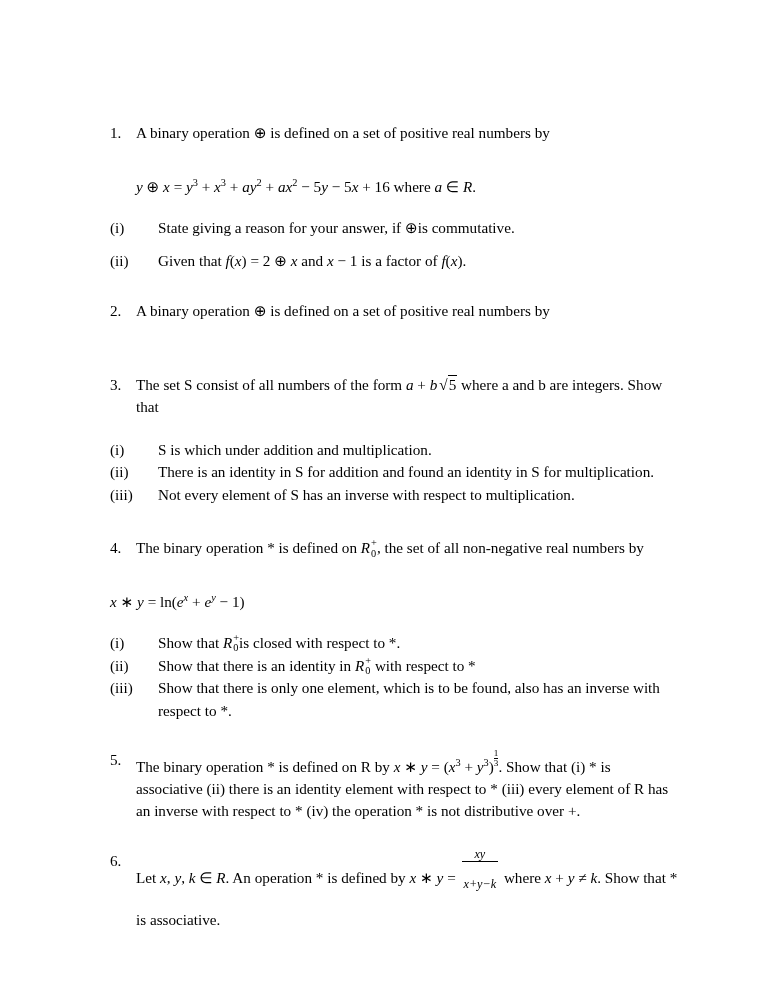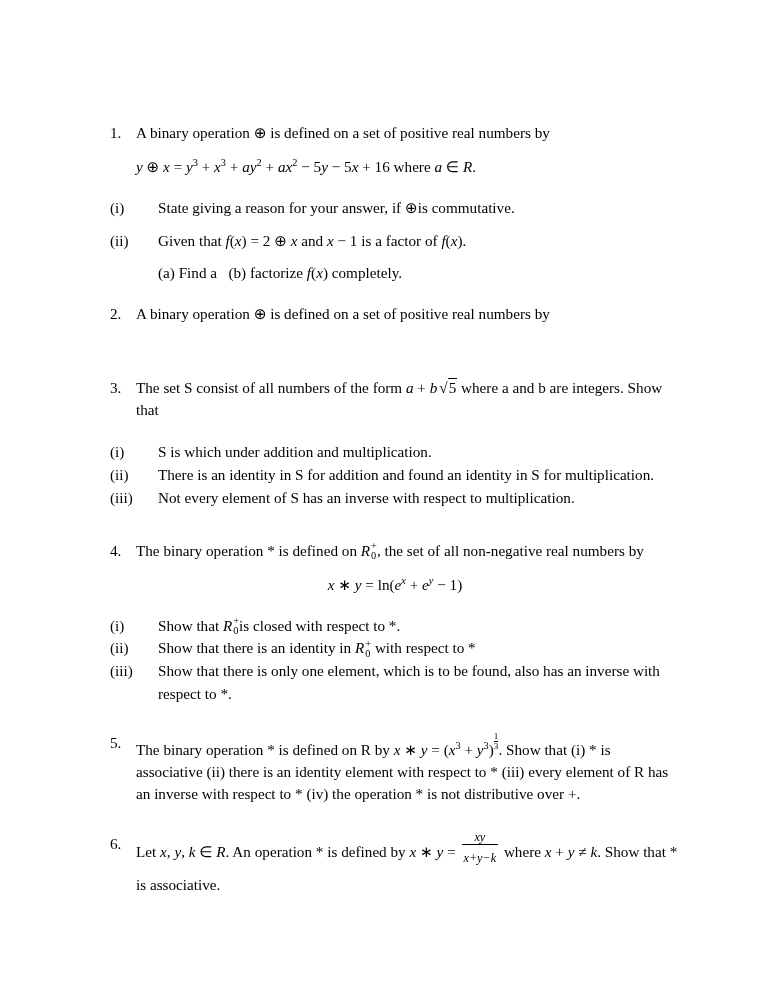--- a/index.html
+++ b/index.html
@@ -60,28 +60,29 @@
     font-size: 15.2px;
     line-height: 1.5;
   }
   .math {
     font-family: "Liberation Serif", serif;
     font-style: italic;
   }
   .eq {
     font-size: 15.2px;
     line-height: 1.5;
+    margin-top: 20px;
   }
   .indent-1 { margin-left: 26px; }
   .indent-2 { margin-left: 48px; }
   .gap-s { height: 10px; }
   .gap-m { height: 18px; }
   .gap-l { height: 26px; }
   .gap-xl { height: 30px; }
-  .center { text-align: center; }
+  .center { text-align: left; }
   sup.p {
     font-size: 0.68em;
     vertical-align: super;
     line-height: 0;
   }
   .supsub {
     display: inline-block;
     vertical-align: -0.35em;
     font-size: 0.68em;
     line-height: 1.0;
@@ -99,21 +100,21 @@
     position: relative;
     top: -0.15em;
   }
   .frac .num {
     display: block;
     padding: 0 2px;
   }
   .frac .den {
     display: block;
     border-top: 1px solid #000;
-    padding: 7px 2px;
+    padding: 16px 2px;
   }
   .sfrac {
     display: inline-block;
     vertical-align: super;
     text-align: center;
     font-size: 0.60em;
     line-height: 1.0;
   }
   .sfrac .num { display: block; }
   .sfrac .den { display: block; border-top: 1px solid #000; }
@@ -157,24 +158,20 @@
 
     <div class="gap-s"></div>
 
     <div class="sub">
       <div class="sub-lbl">(ii)</div>
       <div class="sub-body">Given that <span class="math">f</span>(<span class="math">x</span>) = 2 <span class="oplus">⊕</span> <span class="math">x</span> and <span class="math">x</span> − 1 is a factor of <span class="math">f</span>(<span class="math">x</span>).</div>
     </div>
 
     <div class="gap-s"></div>
 
-    <div class="sub">
-      <div class="sub-lbl"></div>
-      <div class="sub-body">(a) Find a &nbsp;&nbsp;(b) factorize <span class="math">f</span>(<span class="math">x</span>) completely.</div>
-    </div>
 
     <div class="gap-m"></div>
 
     <div class="q">
       <div class="q-num">2.</div>
       <div class="q-body">A binary operation ⊕ is defined on a set of positive real numbers by</div>
     </div>
 
     <div class="gap-s"></div>
 

